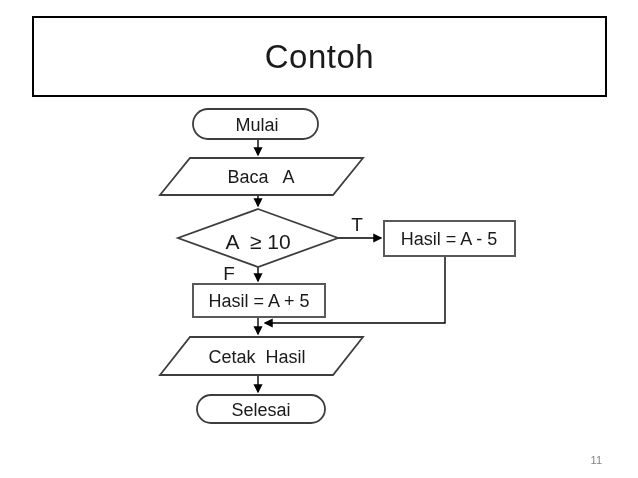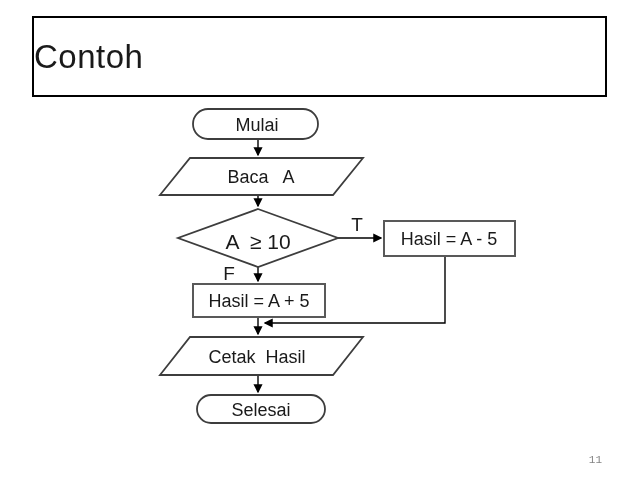--- a/index.html
+++ b/index.html
@@ -18,20 +18,21 @@
   .title-box {
     position: absolute;
     left: 32px;
     top: 16px;
     width: 575px;
     height: 81px;
     border: 2.5px solid #000000;
     box-sizing: border-box;
     display: flex;
     align-items: center;
+    justify-content: center;
   }
   .title-text {
     font-size: 33px;
     color: #1a1a1a;
     letter-spacing: 0.5px;
   }
   svg.flow {
     position: absolute;
     left: 0;
     top: 0;
@@ -45,21 +46,20 @@
   .branch-label { font-size: 19px; }
   .shape { fill: #ffffff; stroke: #3d3d3d; stroke-width: 1.8; }
   .process-rect { stroke: #595959; stroke-width: 2; }
   .connector { stroke: #000000; stroke-width: 1.4; fill: none; }
   .page-number {
     position: absolute;
     right: 36px;
     bottom: 12px;
     font-size: 11px;
     color: #848484;
-    font-family: Liberation Mono, monospace;
   }
 </style>
 </head>
 <body>
 
 <div class="slide">
 
   <div class="title-box">
     <span class="title-text">Contoh</span>
   </div>

